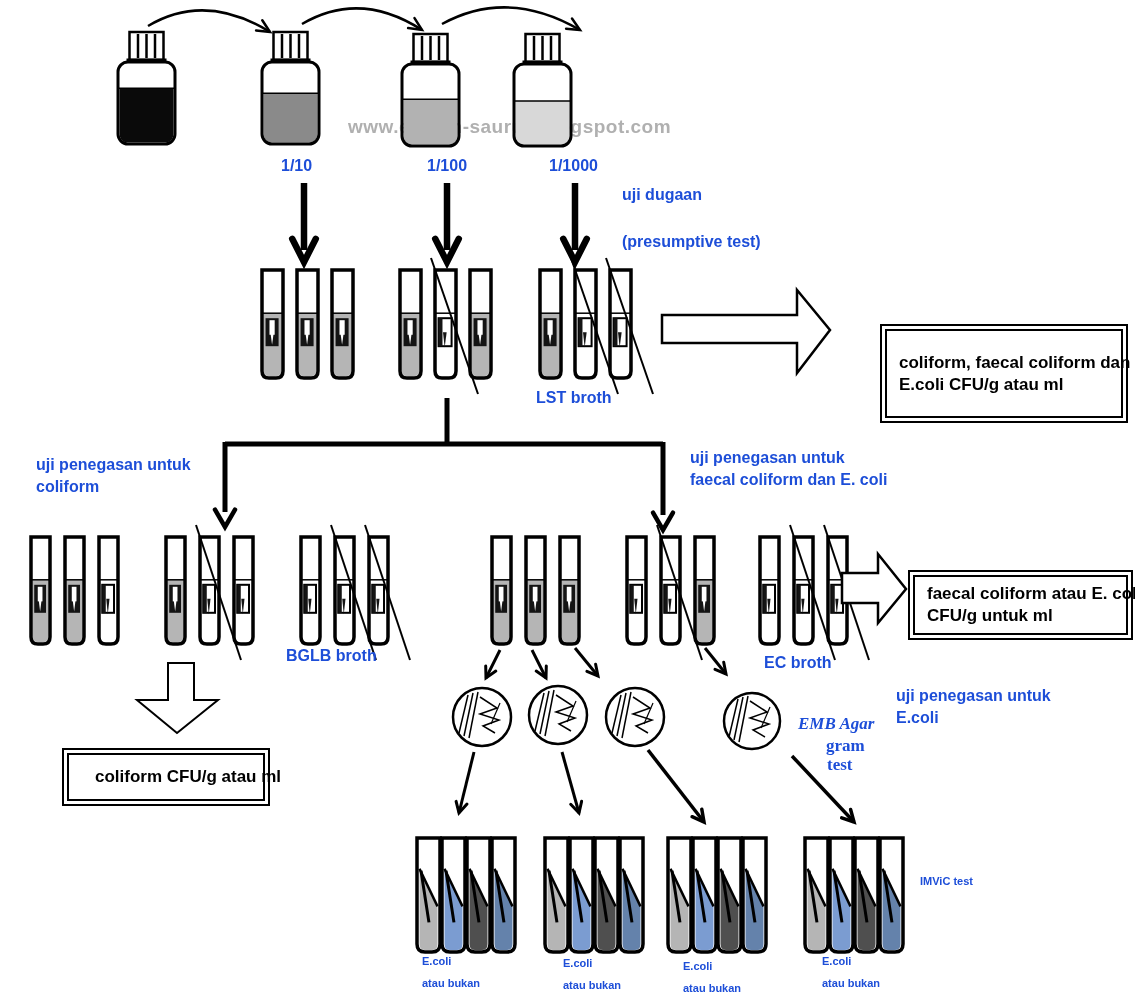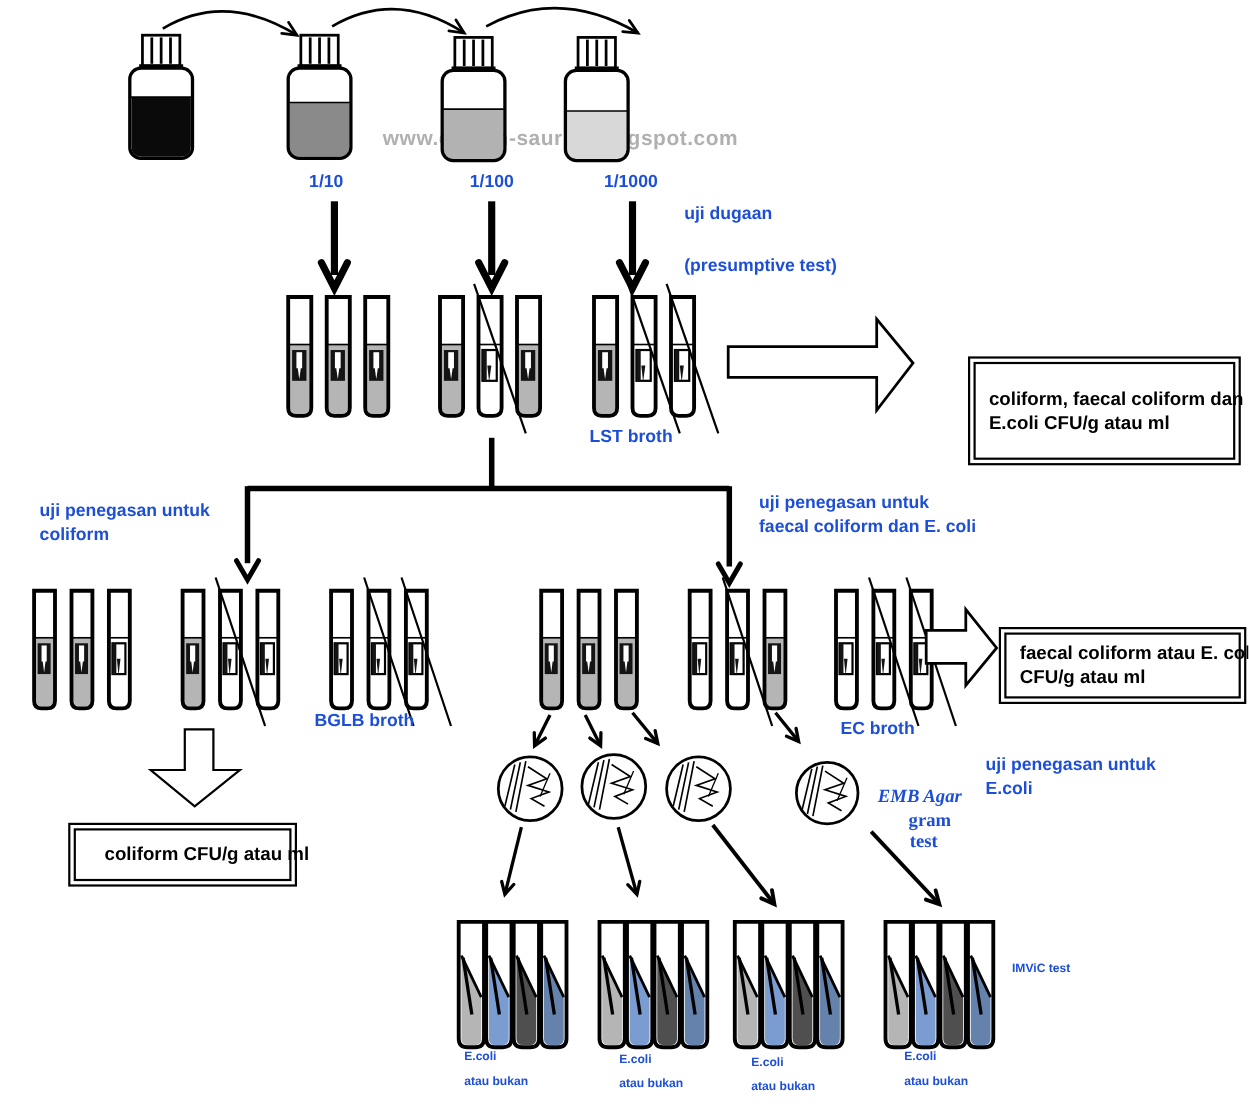--- a/index.html
+++ b/index.html
@@ -527,17 +527,17 @@
 
   <div class="dbox" style="left:62px;top:748px;width:208px;height:58px;">
     <div class="dbox-inner center-text">
       <div>coliform CFU/g atau ml</div>
     </div>
   </div>
 
   <div class="dbox" style="left:908px;top:570px;width:225px;height:70px;">
     <div class="dbox-inner">
       <div>faecal coliform atau E. coli</div>
-      <div>CFU/g atau ml</div>
+      <div>CFU/g untuk ml</div>
     </div>
   </div>
 
 </div>
 
 </body></html>

